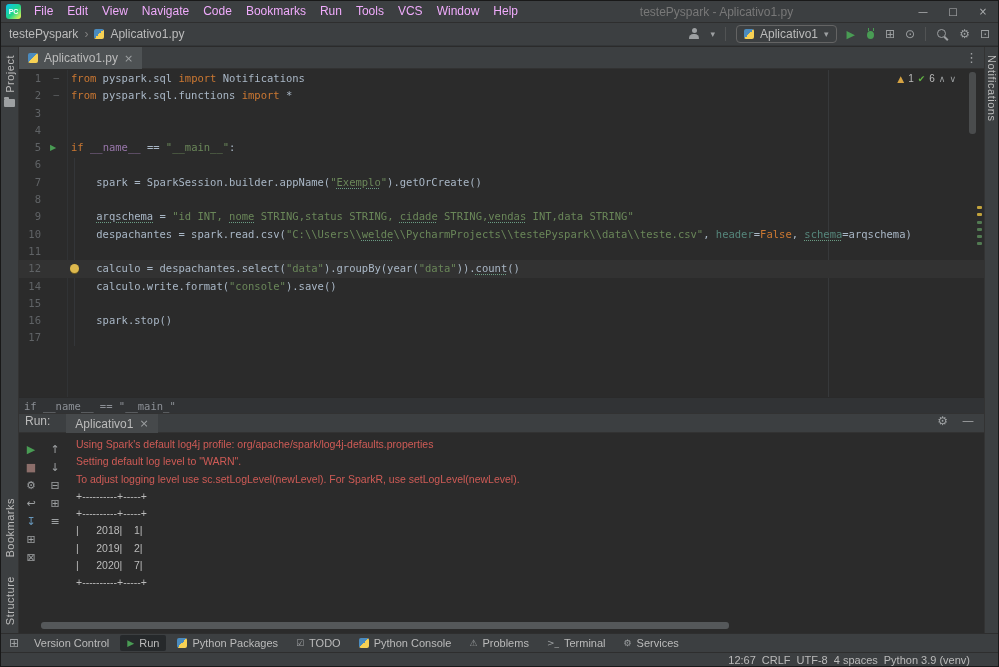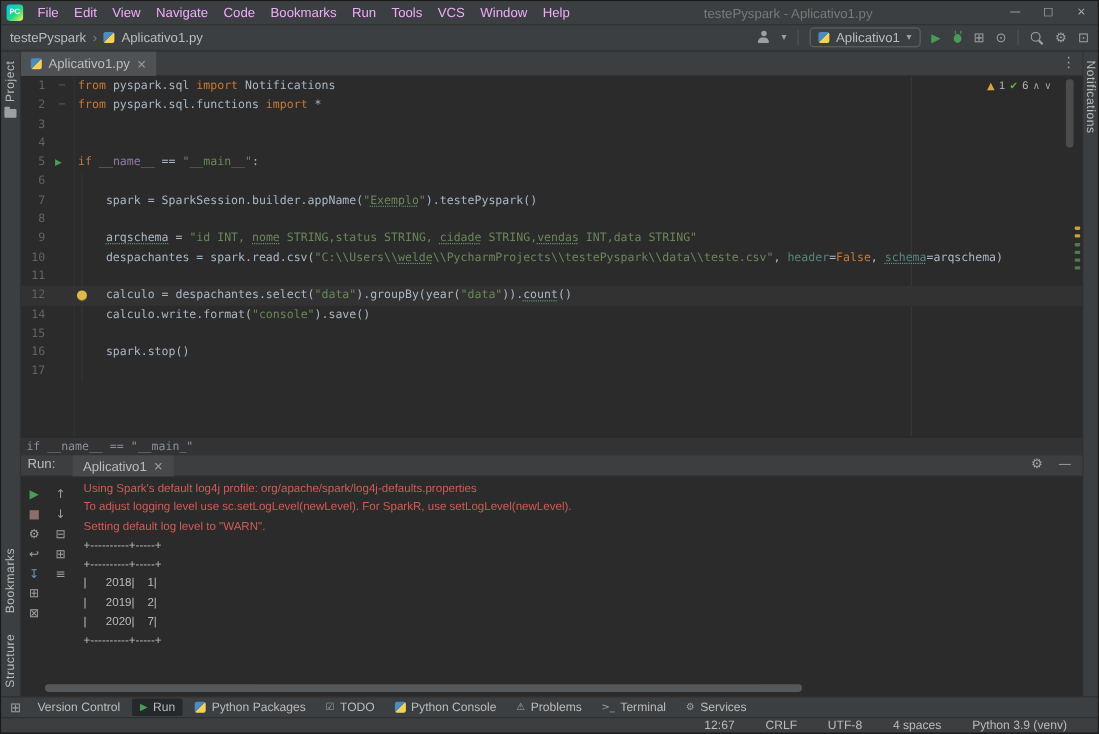--- a/index.html
+++ b/index.html
@@ -205,21 +205,21 @@
           <span class="codeln"><span class="seg k">if</span><span class="seg t"> </span><span class="seg d">__name__</span><span class="seg t"> == </span><span class="seg s">"__main__"</span><span class="seg t">:</span></span>
         </div>
         <div class="row">
           <span class="ln">6</span>
           <span class="gicon"></span>
           <span class="codeln"></span>
         </div>
         <div class="row">
           <span class="ln">7</span>
           <span class="gicon"></span>
-          <span class="codeln"><span class="seg t">    spark = SparkSession.builder.appName(</span><span class="seg s">"</span><span class="seg s u">Exemplo</span><span class="seg s">"</span><span class="seg t">).testePyspark()</span></span>
+          <span class="codeln"><span class="seg t">    spark = SparkSession.builder.appName(</span><span class="seg s">"</span><span class="seg s u">Exemplo</span><span class="seg s">"</span><span class="seg t">).getOrCreate()</span></span>
         </div>
         <div class="row">
           <span class="ln">8</span>
           <span class="gicon"></span>
           <span class="codeln"></span>
         </div>
         <div class="row">
           <span class="ln">9</span>
           <span class="gicon"></span>
           <span class="codeln"><span class="seg t">    </span><span class="seg t u">arqschema</span><span class="seg t"> = </span><span class="seg s">"id INT, </span><span class="seg s u">nome</span><span class="seg s"> STRING,status STRING, </span><span class="seg s u">cidade</span><span class="seg s"> STRING,</span><span class="seg s u">vendas</span><span class="seg s"> INT,data STRING"</span></span>
@@ -305,22 +305,22 @@
         </div>
       <div class="toolcol c2">
           <span class="ticon" style="color: rgb(157, 160, 162);">↑</span>
           <span class="ticon" style="color: rgb(157, 160, 162);">↓</span>
           <span class="ticon" style="color: rgb(157, 160, 162);">⊟</span>
           <span class="ticon" style="color: rgb(157, 160, 162);">⊞</span>
           <span class="ticon" style="color: rgb(157, 160, 162);">≡</span>
         </div>
       <div class="console">
           <div class="conline err">Using Spark's default log4j profile: org/apache/spark/log4j-defaults.properties</div>
+          <div class="conline err">Setting default log level to "WARN".</div>
           <div class="conline err">To adjust logging level use sc.setLogLevel(newLevel). For SparkR, use setLogLevel(newLevel).</div>
-          <div class="conline err">Setting default log level to "WARN".</div>
           <div class="conline out">+----------+-----+</div>
           <div class="conline out">+----------+-----+</div>
           <div class="conline out">|      2018|    1|</div>
           <div class="conline out">|      2019|    2|</div>
           <div class="conline out">|      2020|    7|</div>
           <div class="conline out">+----------+-----+</div>
         </div>
       <div class="hthumb"></div>
     </div>
   </div>
@@ -356,21 +356,21 @@
           <span class="twlbl">Terminal</span>
         </div>
         <div class="twb">
           <span class="twic">⚙</span>
           <span class="twlbl">Services</span>
         </div>
       </div>
   </div>
 
   <div class="statusbar">
-    <span style="display:flex;gap:28px">
+    <span style="display:flex;gap:6px">
         <span class="stitem">12:67</span>
         <span class="stitem">CRLF</span>
         <span class="stitem">UTF-8</span>
         <span class="stitem">4 spaces</span>
         <span class="stitem">Python 3.9 (venv)</span>
       </span>
   </div>
 
 </div>
 

